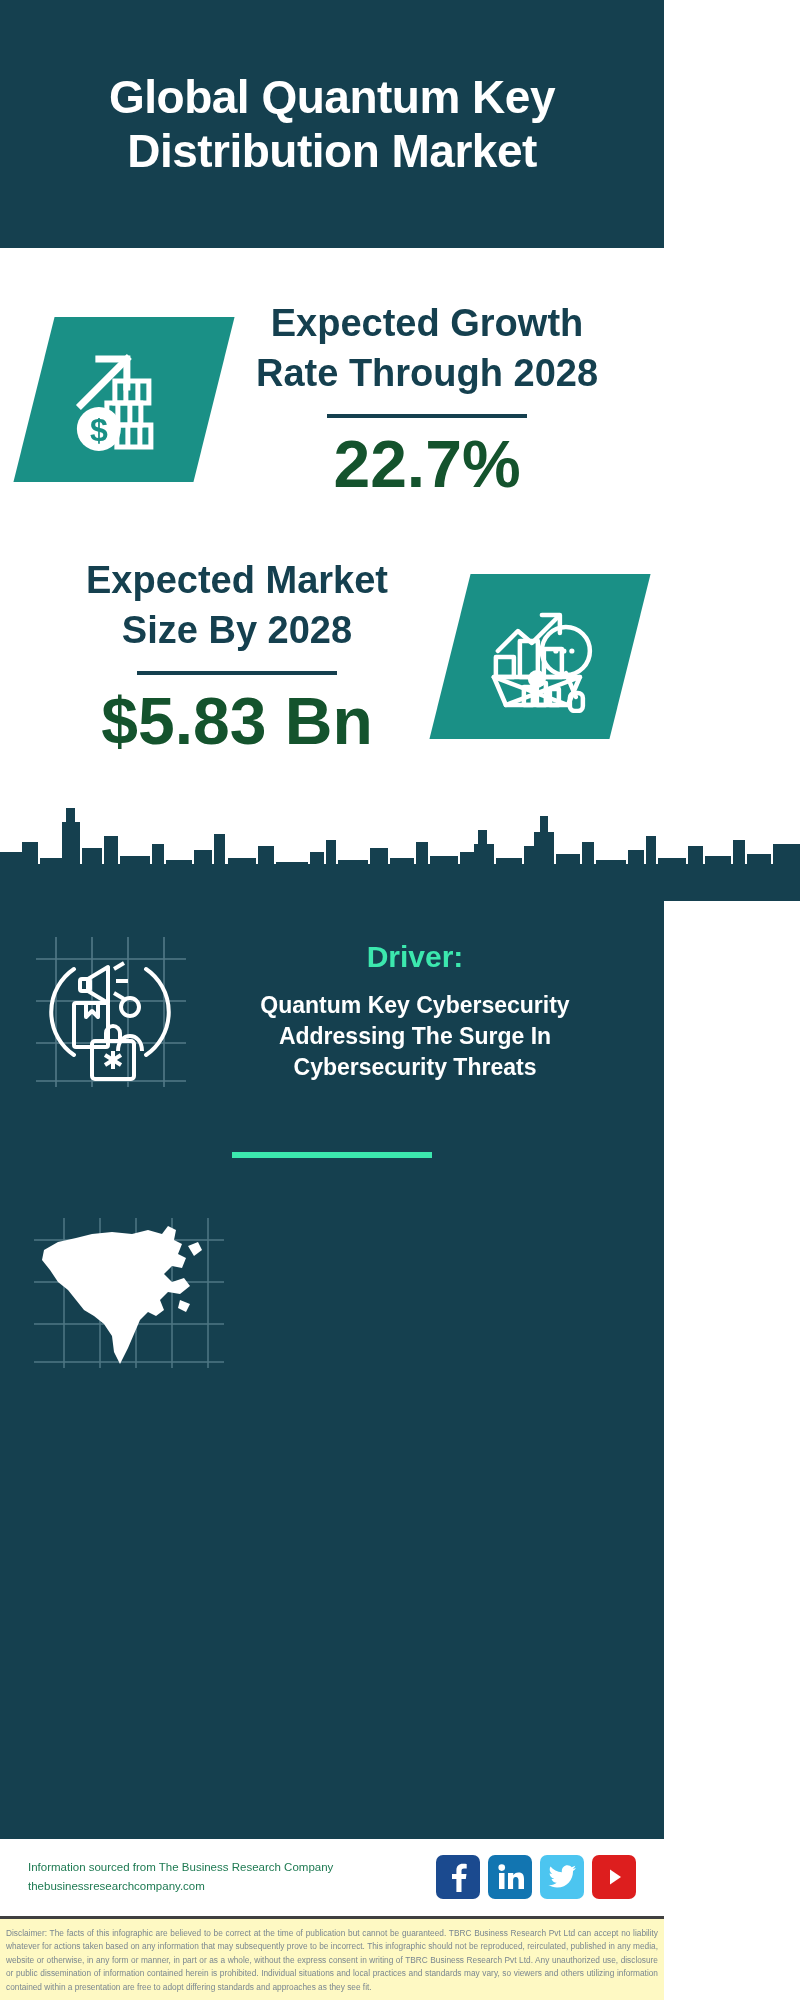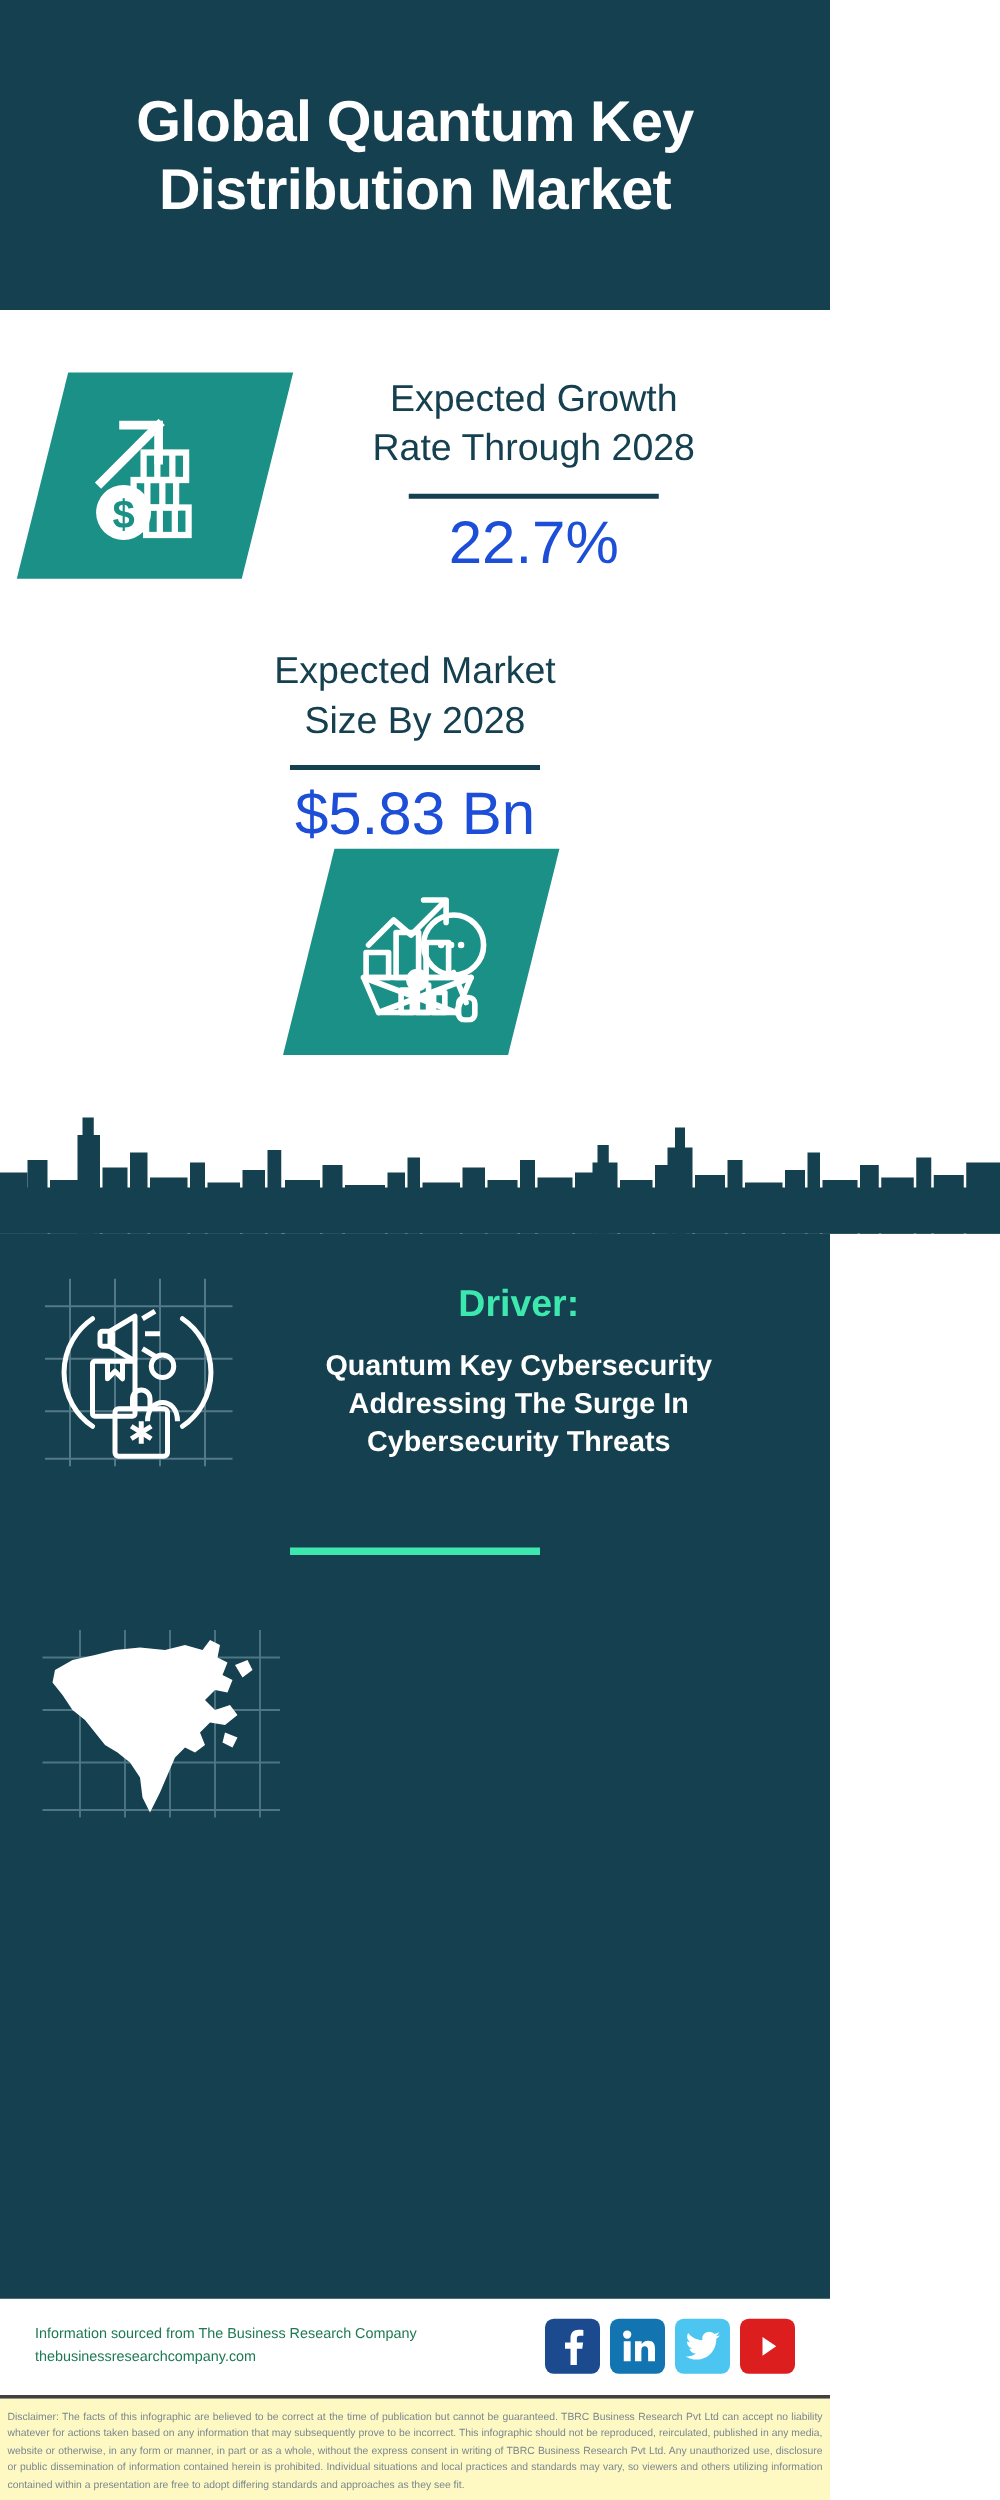--- a/index.html
+++ b/index.html
@@ -38,37 +38,37 @@
     width:180px; height:165px;
     transform:skewX(-14deg);
     display:flex; align-items:center; justify-content:center;
     flex:0 0 auto;
   }
   .para > svg { transform:skewX(14deg); }
 
   .stat-text { flex:1; text-align:center; }
   .stat-label {
     color:#15404F;
-    font-size:30px; font-weight:normal; line-height:1.32;
+    font-size:38px; font-weight:bold; line-height:1.32;
   }
   .stat-rule {
     width:200px; height:4px; background:#15404F;
     margin:16px auto 10px auto;
   }
   .stat-value {
-    color:#1d4ed8;
-    font-size:48px; font-weight:normal; line-height:1.1;
+    color:#14532d;
+    font-size:66px; font-weight:bold; line-height:1.1;
   }
 
   
   .row-growth { padding:50px 34px 0 34px; }
   .row-growth .para { margin-right:10px; }
 
   
-  .row-size { padding:54px 34px 0 34px;flex-direction:column; }
+  .row-size { padding:54px 34px 0 34px; }
   .row-size .para { margin-left:10px; }
 
   
   .skyline { width:800px; height:115px; display:block; margin-top:28px; }
 
   
   .dark {
     background:#15404F;
     flex:1;
     position:relative;

